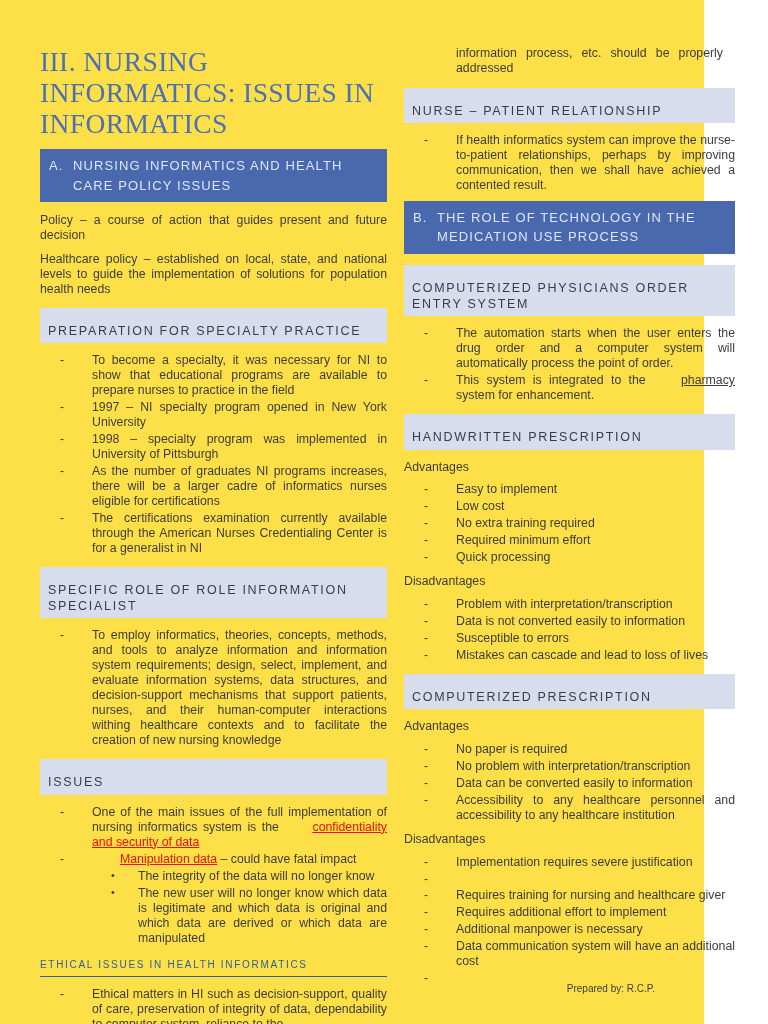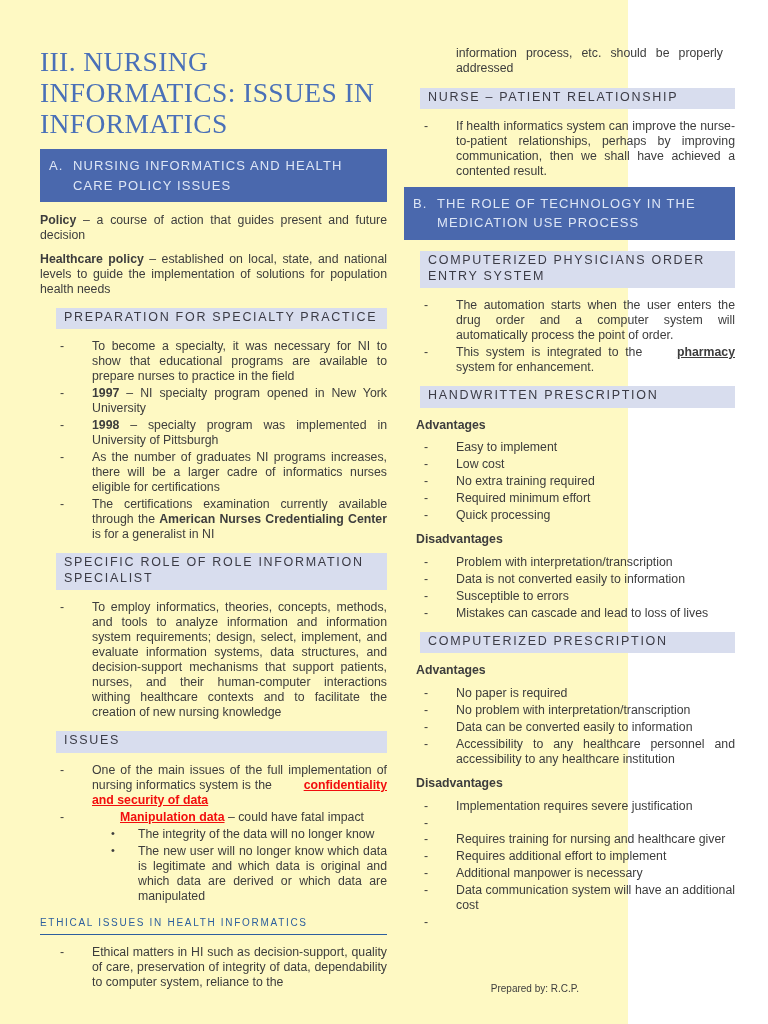--- a/index.html
+++ b/index.html
@@ -1,18 +1,18 @@
 <!DOCTYPE html>
 <html style="--banner_bg: #4a68ad; --banner_text: #dde6f6; --lavender: #d8ddee; --title_blue: #4a70b8; --header_blue: #2d5f9e; --red: #f20d0d; --body_text: #3d3d3d;"><head>
 <meta charset="utf-8">
 <style>
   html,body{margin:0;padding:0;background:#ffffff;}
   body{width:768px;height:1024px;overflow:hidden;}
   .page{
-    position:relative;width:628px;height:1024px;background:#fef9c3;
+    position:relative;width:704px;height:1024px;background:#fde047;
     font-family:"Liberation Sans",sans-serif;font-size:12.3px;
     color:var(--body_text,#3d3d3d);
   }
   .cols{display:flex;align-items:flex-start;padding:46px 0 0 40px;}
   .col-left{flex:none;width:347px;}
   .col-right{flex:none;width:331px;margin-left:17px;}
 
   .title{
     font-family:"Liberation Serif",serif;font-weight:normal;
     color:var(--title_blue,#4a70b8);
@@ -23,41 +23,41 @@
     display:flex;background:var(--banner_bg,#4a68ad);
     color:var(--banner_text,#dde6f6);
     padding:7px 10px 7px 9px;margin:2px 0 11px 0;
     font-size:13px;letter-spacing:1.1px;line-height:1.5;
   }
   .banner-letter{flex:none;width:24px;}
   .banner-text{flex:1;}
   .subheader{
     background:var(--lavender,#d8ddee);
     color:#3b3b45;
-    padding:1px 8px 4px 8px;margin:11px 0 10px 16px;
+    padding:15px 8px 4px 8px;margin:11px 0 10px 0;
     font-size:12.5px;letter-spacing:1.7px;line-height:1.3;
   }
   .blueheader{
     color:var(--header_blue,#2d5f9e);
     border-bottom:1.5px solid var(--header_blue,#2d5f9e);
     padding:0 0 6px 0;margin:13px 0 10px 0;
     font-size:10px;letter-spacing:1.7px;
   }
   .para{margin:0 0 9px 0;text-align:justify;line-height:1.21;}
   .cont{margin:0 12px 9px 0;padding-left:52px;text-align:justify;line-height:1.25;}
-  .label{margin:9px 0 8px 12px;font-weight:bold;line-height:1.2;}
+  .label{margin:9px 0 8px 0;font-weight:normal;line-height:1.2;}
   .list{margin:0 0 8px 0;}
   .li{display:flex;margin:0 0 2px 0;padding-left:20px;}
   .dash{flex:none;width:32px;}
   .li-body{flex:1;text-align:justify;line-height:1.22;}
   .sub{display:flex;margin:0 0 2px 0;padding-left:71px;}
   .dot{flex:none;width:27px;font-size:11px;}
   .sub-body{flex:1;text-align:justify;line-height:1.22;}
 
-  .b{font-weight:bold;margin-top:26px;}
+  .b{font-weight:normal;margin-top:26px;}
   .u{text-decoration:underline;padding-left:28px;}
   .r{color:var(--red,#f20d0d);}
 
   .footer{
     position:absolute;right:49px;bottom:30px;
     font-size:10px;color:var(--body_text,#3d3d3d);
   }
 </style>
 </head>
 <body>

